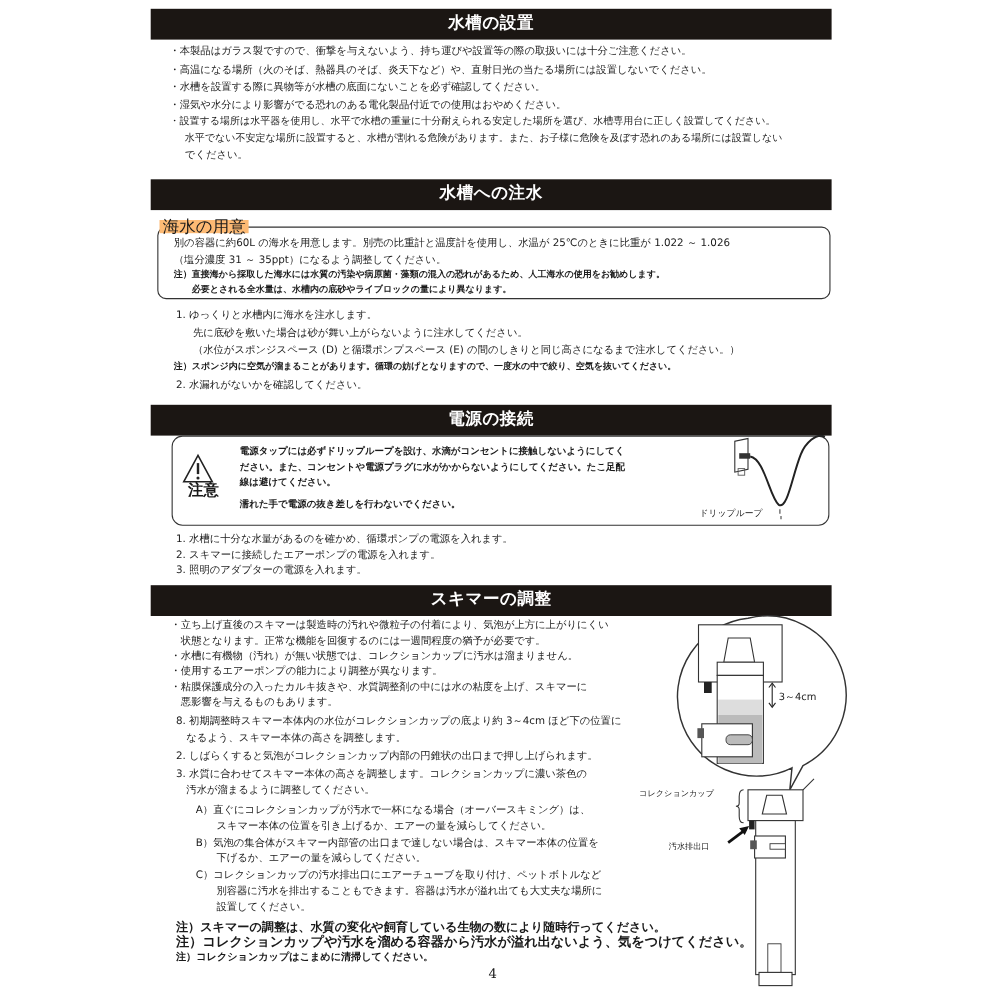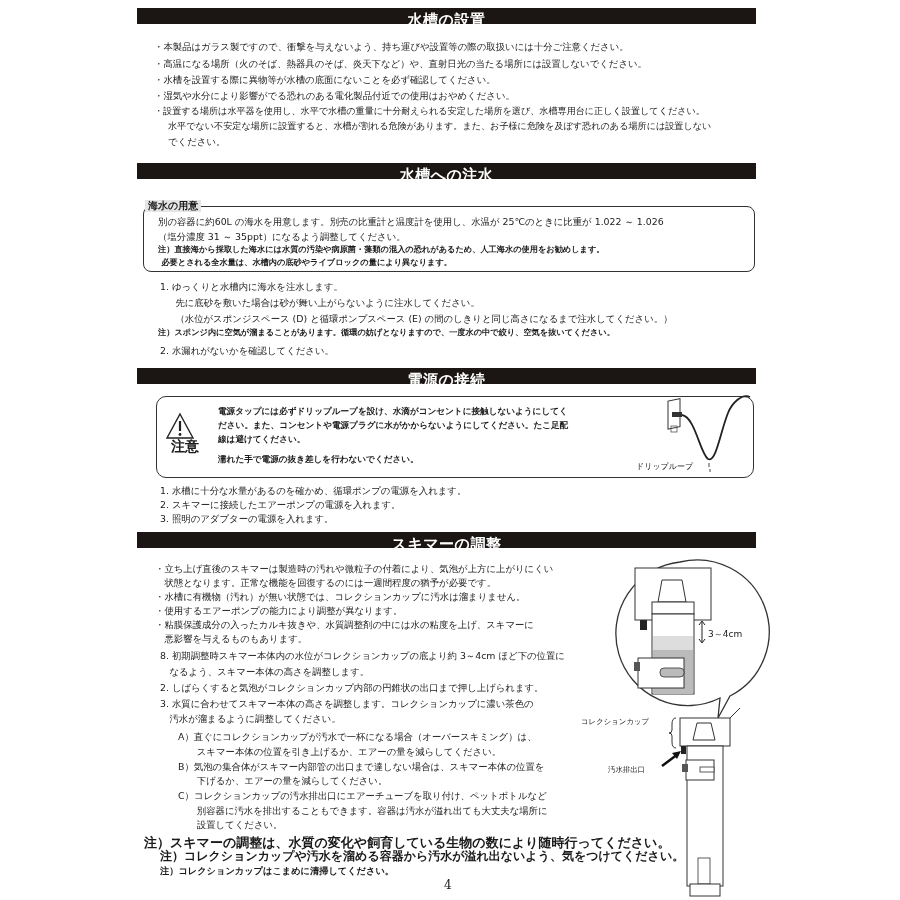--- a/index.html
+++ b/index.html
@@ -1,33 +1,33 @@
 <!DOCTYPE html>
 <html><head>
   <meta charset="utf-8">
   <style>
     html, body { margin: 0; padding: 0; background: #ffffff; }
     body {
       width: 900px; height: 900px; position: relative; overflow: hidden;
       font-family: "DejaVu Sans", sans-serif; color: #1a1a1a;
     }
     .hbar {
-      position: absolute; left: 137px; width: 619px; height: 16px;
+      position: absolute; left: 137px; width: 619px; height: 28px;
       background: #1b1613; color: #ffffff;
       text-align: center; font-weight: bold; font-size: 15px; line-height: 24px;
       letter-spacing: 0.5px;
     }
     .txt { position: absolute; font-size: 9.4px; line-height: 15px; white-space: nowrap; }
     .bold { font-weight: bold; }
     .small { font-size: 8.2px; line-height: 13px; }
     .box {
       position: absolute; border: 1.3px solid #333; border-radius: 8px;
     }
     .box-legend {
-      position: absolute; background: #e5e5e5; font-size: 10px; font-weight: bold;
+      position: absolute; background: #fdba74; font-size: 15px; font-weight: normal;
       padding: 0 3px; line-height: 12px;
     }
     .pagenum {
       position: absolute; left: 444px; top: 878px; font-family: "DejaVu Serif", serif;
       font-size: 12px;
     }
     svg { position: absolute; overflow: visible; }
   </style>
 </head>
 <body>
@@ -41,21 +41,21 @@
 <div class="txt" style="left:168px;top:119px;font-size:9.1px;">水平でない不安定な場所に設置すると、水槽が割れる危険があります。また、お子様に危険を及ぼす恐れのある場所には設置しない</div>
 <div class="txt" style="left:168px;top:134px;">でください。</div>
 
 <div class="hbar" style="top:163px;">水槽への注水</div>
 
 <div class="box" style="left:143px;top:206px;width:610px;height:64px;"></div>
 <div class="box-legend" style="left:145px;top:200px;">海水の用意</div>
 <div class="txt" style="left:158px;top:214px;">別の容器に約60L の海水を用意します。別売の比重計と温度計を使用し、水温が 25℃のときに比重が 1.022 ～ 1.026</div>
 <div class="txt" style="left:158px;top:229px;">（塩分濃度 31 ～ 35ppt）になるよう調整してください。</div>
 <div class="txt bold small" style="left:158px;top:243px;">注）直接海から採取した海水には水質の汚染や病原菌・藻類の混入の恐れがあるため、人工海水の使用をお勧めします。</div>
-<div class="txt bold small" style="left:145px;top:256px;">　　必要とされる全水量は、水槽内の底砂やライブロックの量により異なります。</div>
+<div class="txt bold small" style="left:158px;top:256px;">　　必要とされる全水量は、水槽内の底砂やライブロックの量により異なります。</div>
 
 <div class="txt" style="left:160px;top:279px;">1. ゆっくりと水槽内に海水を注水します。</div>
 <div class="txt" style="left:166px;top:295px;">　先に底砂を敷いた場合は砂が舞い上がらないように注水してください。</div>
 <div class="txt" style="left:166px;top:311px;">　（水位がスポンジスペース (D) と循環ポンプスペース (E) の間のしきりと同じ高さになるまで注水してください。）</div>
 <div class="txt bold small" style="left:158px;top:326px;">注）スポンジ内に空気が溜まることがあります。循環の妨げとなりますので、一度水の中で絞り、空気を抜いてください。</div>
 <div class="txt" style="left:160px;top:343px;">2. 水漏れがないかを確認してください。</div>
 
 <div class="hbar" style="top:368px;">電源の接続</div>
 
 <div class="box" style="left:156px;top:396px;width:596px;height:80px;border-width:1.6px;border-radius:10px;"></div>
@@ -100,21 +100,21 @@
 <div class="txt" style="left:160px;top:711px;">　汚水が溜まるように調整してください。</div>
 
 <div class="txt" style="left:178px;top:729px;">A）直ぐにコレクションカップが汚水で一杯になる場合（オーバースキミング）は、</div>
 <div class="txt" style="left:178px;top:744px;">　　スキマー本体の位置を引き上げるか、エアーの量を減らしてください。</div>
 <div class="txt" style="left:178px;top:759px;">B）気泡の集合体がスキマー内部管の出口まで達しない場合は、スキマー本体の位置を</div>
 <div class="txt" style="left:178px;top:773px;">　　下げるか、エアーの量を減らしてください。</div>
 <div class="txt" style="left:178px;top:788px;">C）コレクションカップの汚水排出口にエアーチューブを取り付け、ペットボトルなど</div>
 <div class="txt" style="left:178px;top:803px;">　　別容器に汚水を排出することもできます。容器は汚水が溢れ出ても大丈夫な場所に</div>
 <div class="txt" style="left:178px;top:817px;">　　設置してください。</div>
 
-<div class="txt bold" style="left:144px;top:836px;font-size:13px;line-height:13px;text-align:right;">注）スキマーの調整は、水質の変化や飼育している生物の数により随時行ってください。</div>
+<div class="txt bold" style="left:160px;top:836px;font-size:11px;line-height:13px;text-align:right;">注）スキマーの調整は、水質の変化や飼育している生物の数により随時行ってください。</div>
 <div class="txt bold" style="left:160px;top:850px;font-size:12px;line-height:13px;">注）コレクションカップや汚水を溜める容器から汚水が溢れ出ないよう、気をつけてください。</div>
 <div class="txt bold" style="left:160px;top:864px;font-size:9.2px;line-height:13px;">注）コレクションカップはこまめに清掃してください。</div>
 
 <svg width="180" height="340" style="left:590px;top:558px;">
 
   <path d="M90,4 A72,72 0 1 0 130,140 L128,160 L140,138 A72,72 0 0 0 90,4 Z" fill="#fff" stroke="#333" stroke-width="1.3"></path>
 
   <rect x="45" y="10" width="76" height="52" fill="#fff" stroke="#333" stroke-width="1"></rect>
   <path d="M72,22 L92,22 L96,44 L68,44 Z" fill="#fff" stroke="#333" stroke-width="1"></path>
   <rect x="62" y="44" width="42" height="12" fill="#fff" stroke="#333" stroke-width="1"></rect>

